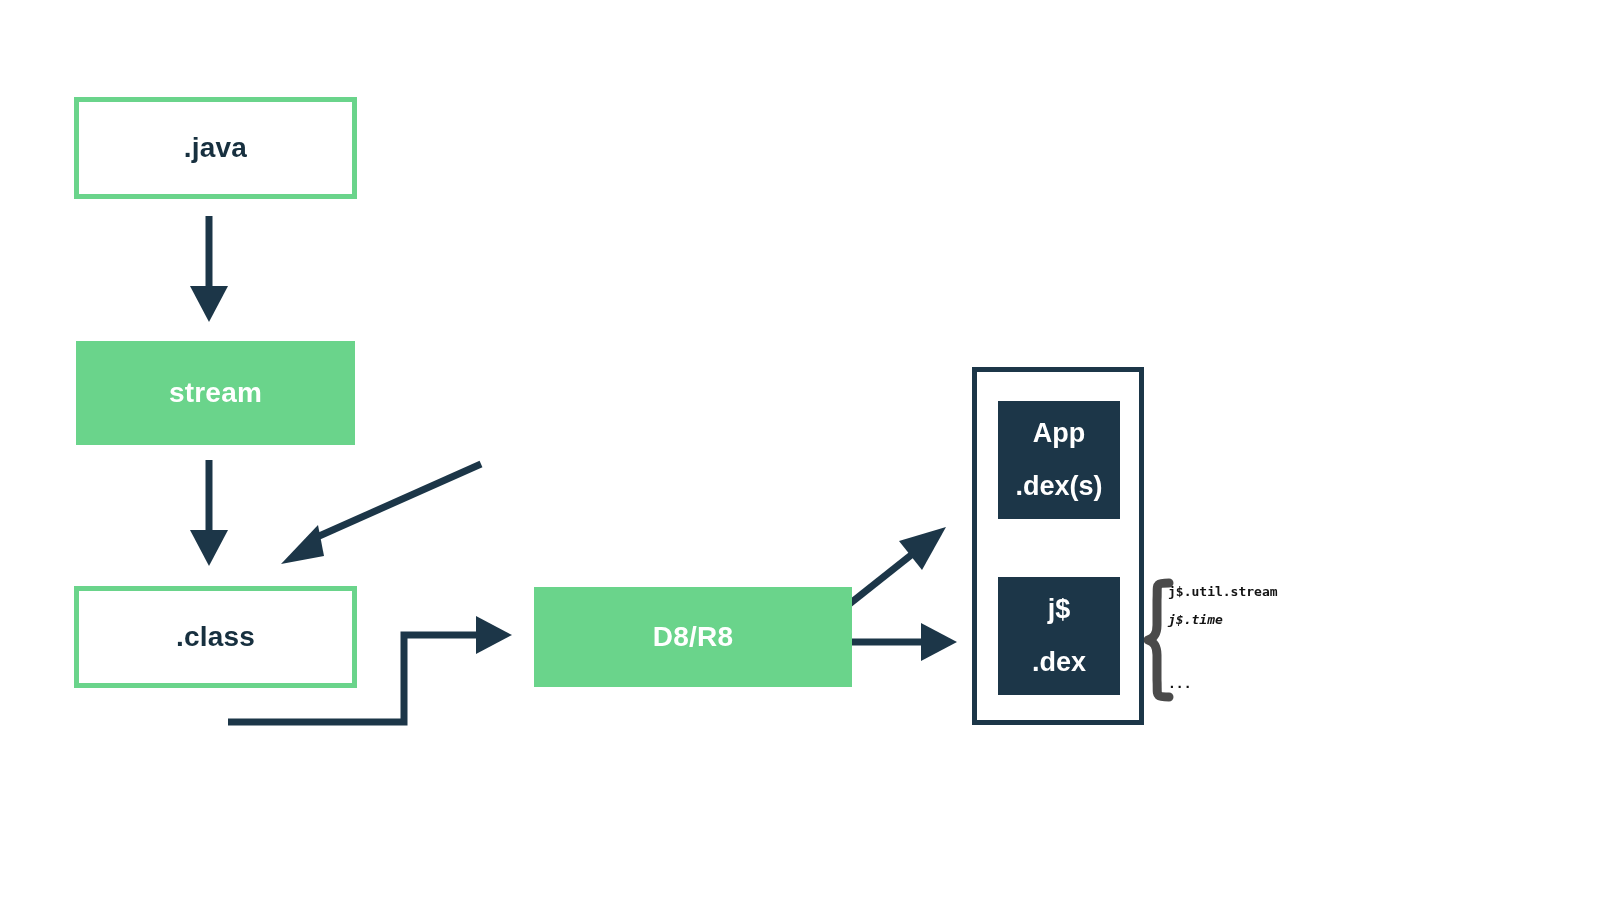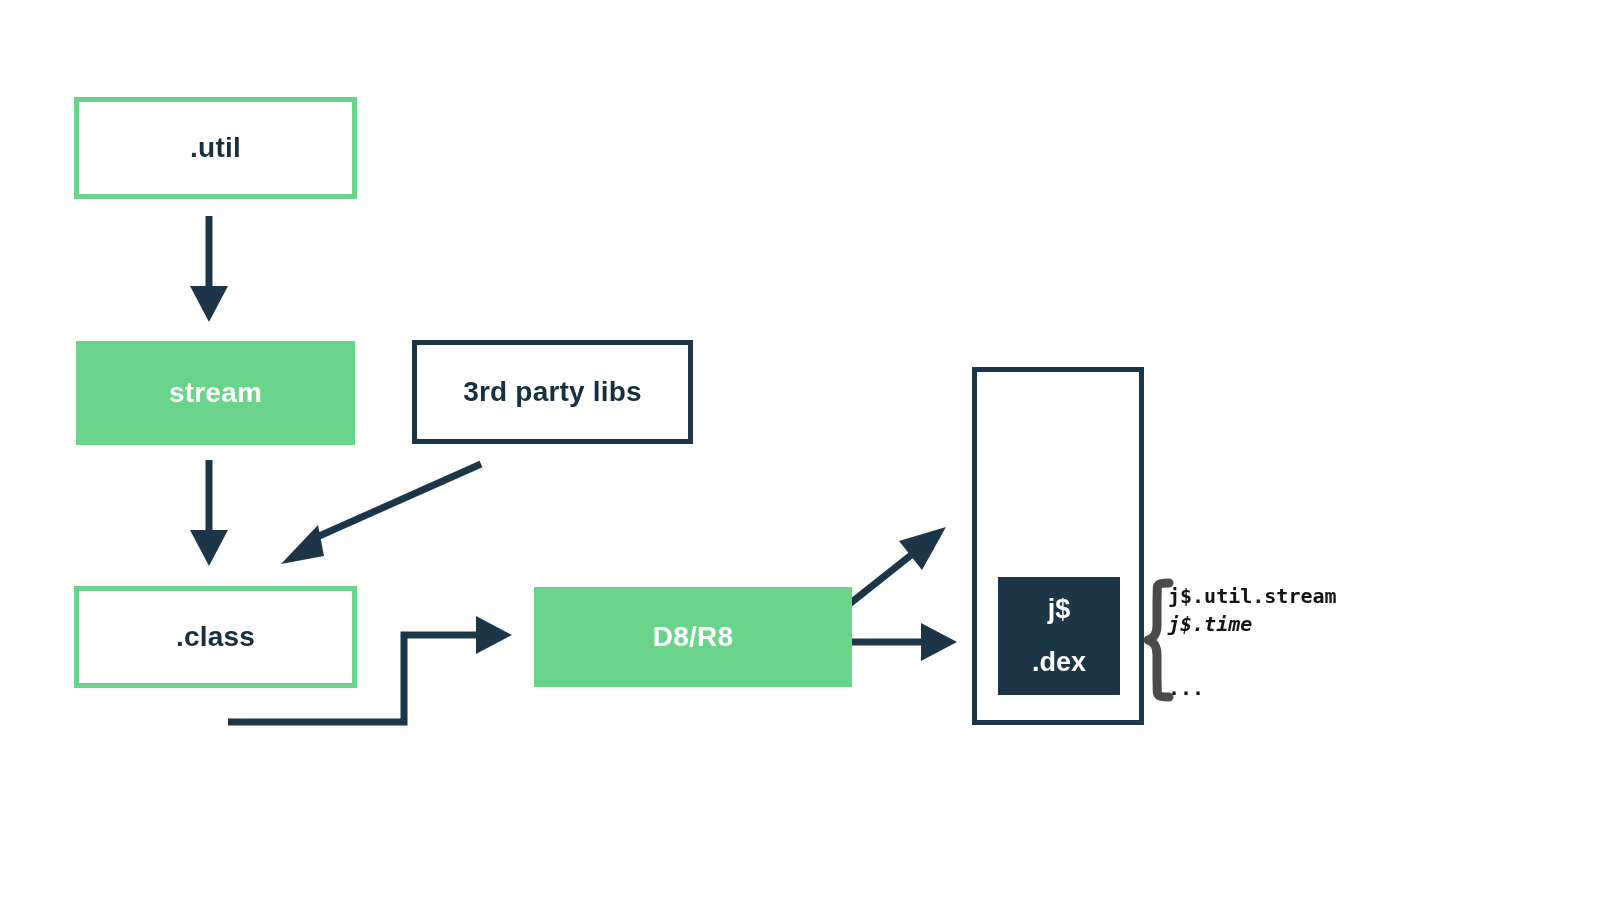--- a/index.html
+++ b/index.html
@@ -85,21 +85,21 @@
     position: absolute;
     color: #3a3f46;
     font-size: 21px;
     line-height: 1.28;
     text-align: center;
     font-weight: normal;
   }
   .mono-label {
     position: absolute;
     font-family: "DejaVu Sans Mono", "Liberation Mono", monospace;
-    font-size: 20px;
+    font-size: 13px;
     color: #141414;
     font-weight: bold;
     white-space: nowrap;
   }
 </style>
 </head>
 <body>
 
 <div id="canvas">
 
@@ -140,42 +140,43 @@
                C 1154 583, 1158 585, 1157 600
                L 1157 625
                C 1157 634, 1154 638, 1148 640
                C 1154 642, 1157 646, 1157 655
                L 1157 680
                C 1158 695, 1154 697, 1169 697" fill="none" stroke="#4a4a4a" stroke-width="9" stroke-linecap="round" stroke-linejoin="round"></path>
     </g>
   </svg>
 
   <div class="node node-outline-green" style="left:74px; top:97px; width:283px; height:102px;">
-    <span>.util</span>
+    <span>.java</span>
   </div>
 
   <div class="node node-fill-green" style="left:76px; top:341px; width:279px; height:104px;">
     <span>stream</span>
   </div>
 
-  <div class="node node-outline-navy" style="left:412px; top:340px; width:281px; height:104px;">
-    <span>3rd party libs</span>
-  </div>
 
   <div class="node node-outline-green" style="left:74px; top:586px; width:283px; height:102px;align-items:center;">
     <span>.class</span>
   </div>
 
   <div class="node node-fill-green" style="left:534px; top:587px; width:318px; height:100px;">
     <span>D8/R8</span>
   </div>
 
   <div class="device-frame" style="left:972px; top:367px; width:172px; height:358px;">
   </div>
 
+  <div class="dex-block" style="left:998px; top:401px; width:122px; height:118px;">
+    <span class="l1">App</span>
+    <span class="l2">.dex(s)</span>
+  </div>
 
   <div class="dex-block" style="left:998px; top:577px; width:122px; height:118px;">
     <span class="l1">j$</span>
     <span class="l2">.dex</span>
   </div>
 
   <div class="mono-label" style="left:1168px; top:584px;">j$.util.stream</div>
   <div class="mono-label" style="left:1168px; top:612px;font-style:italic;">j$.time</div>
   <div class="mono-label" style="left:1168px; top:676px;">...</div>
 

